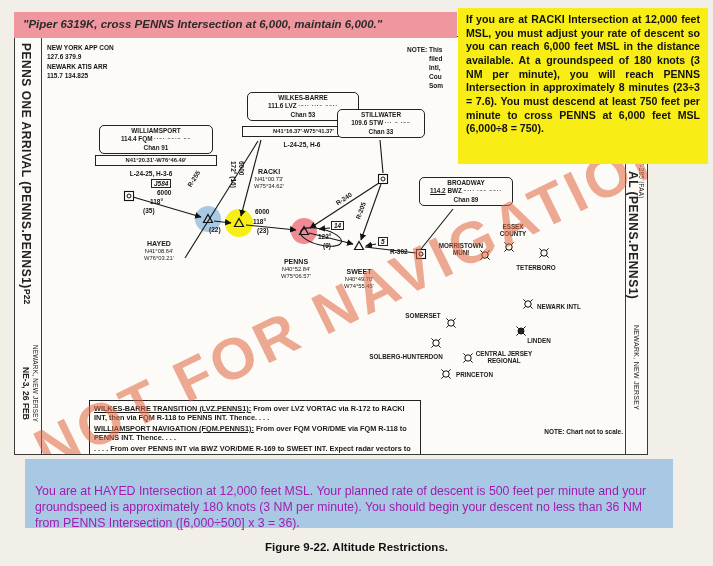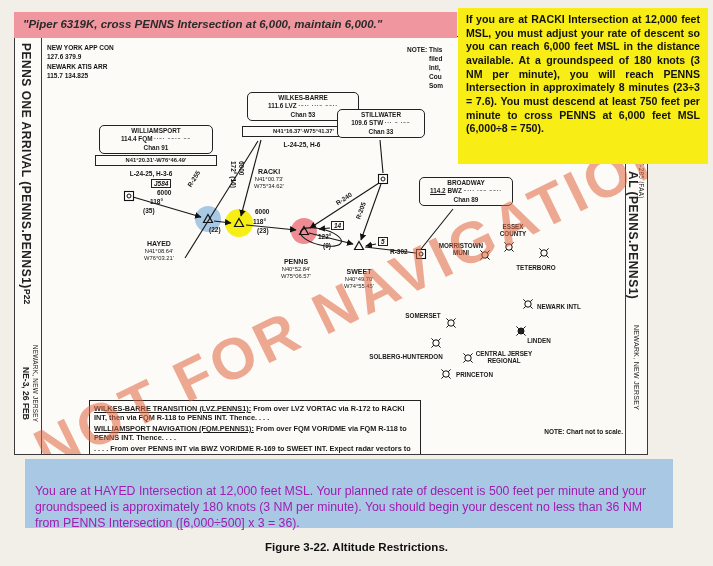--- a/index.html
+++ b/index.html
@@ -291,15 +291,15 @@
   </div>
 
   <div id="callout" class="abs">
     <span>If you are at RACKI Intersection at 12,000 feet MSL, you must adjust your rate of descent so you can reach 6,000 feet MSL in the distance available. At a groundspeed of 180 knots (3 NM per minute), you will reach PENNS Intersection in approximately 8 minutes (23÷3 = 7.6). You must descend at least 750 feet per minute to cross PENNS at 6,000 feet MSL (6,000÷8 = 750).</span>
   </div>
 
   <div id="infobox" class="abs">
     <span>You are at HAYED Intersection at 12,000 feet MSL. Your planned rate of descent is 500 feet per minute and your groundspeed is approximately 180 knots (3 NM per minute). You should begin your descent no less than 36 NM from PENNS Intersection ([6,000÷500] x 3 = 36).</span>
   </div>
 
-  <div id="caption" class="abs">Figure 3-22. Altitude Restrictions.</div>
+  <div id="caption" class="abs">Figure 9-22. Altitude Restrictions.</div>
 
 </div>
 
 </body></html>

